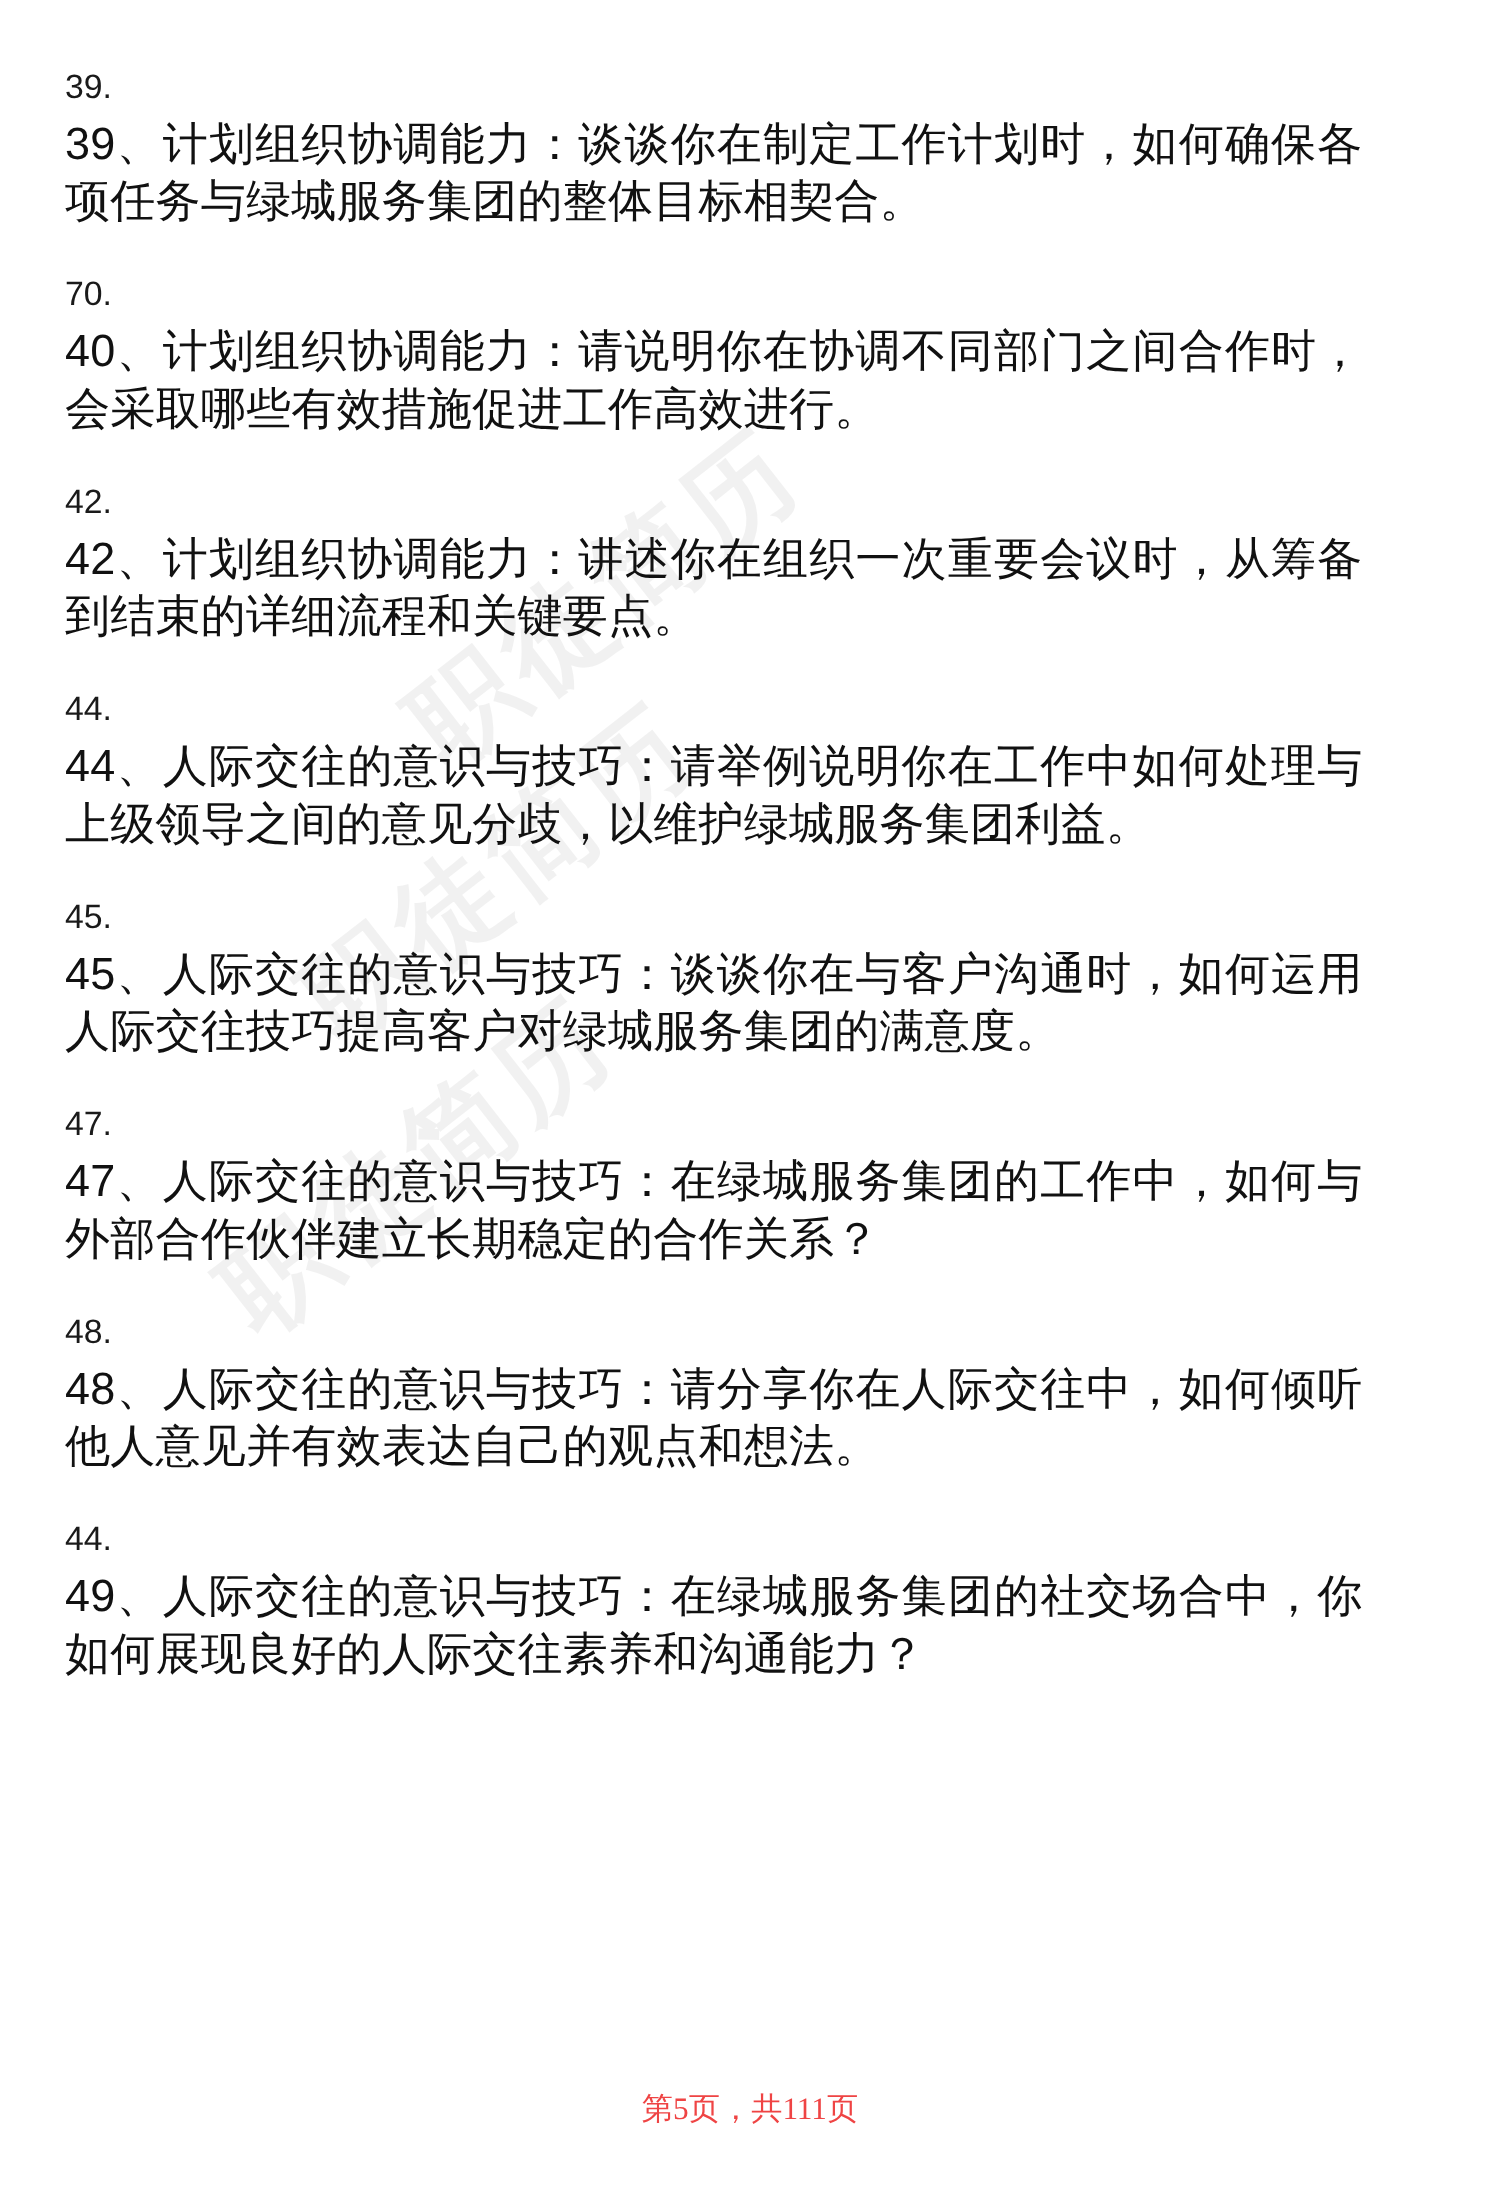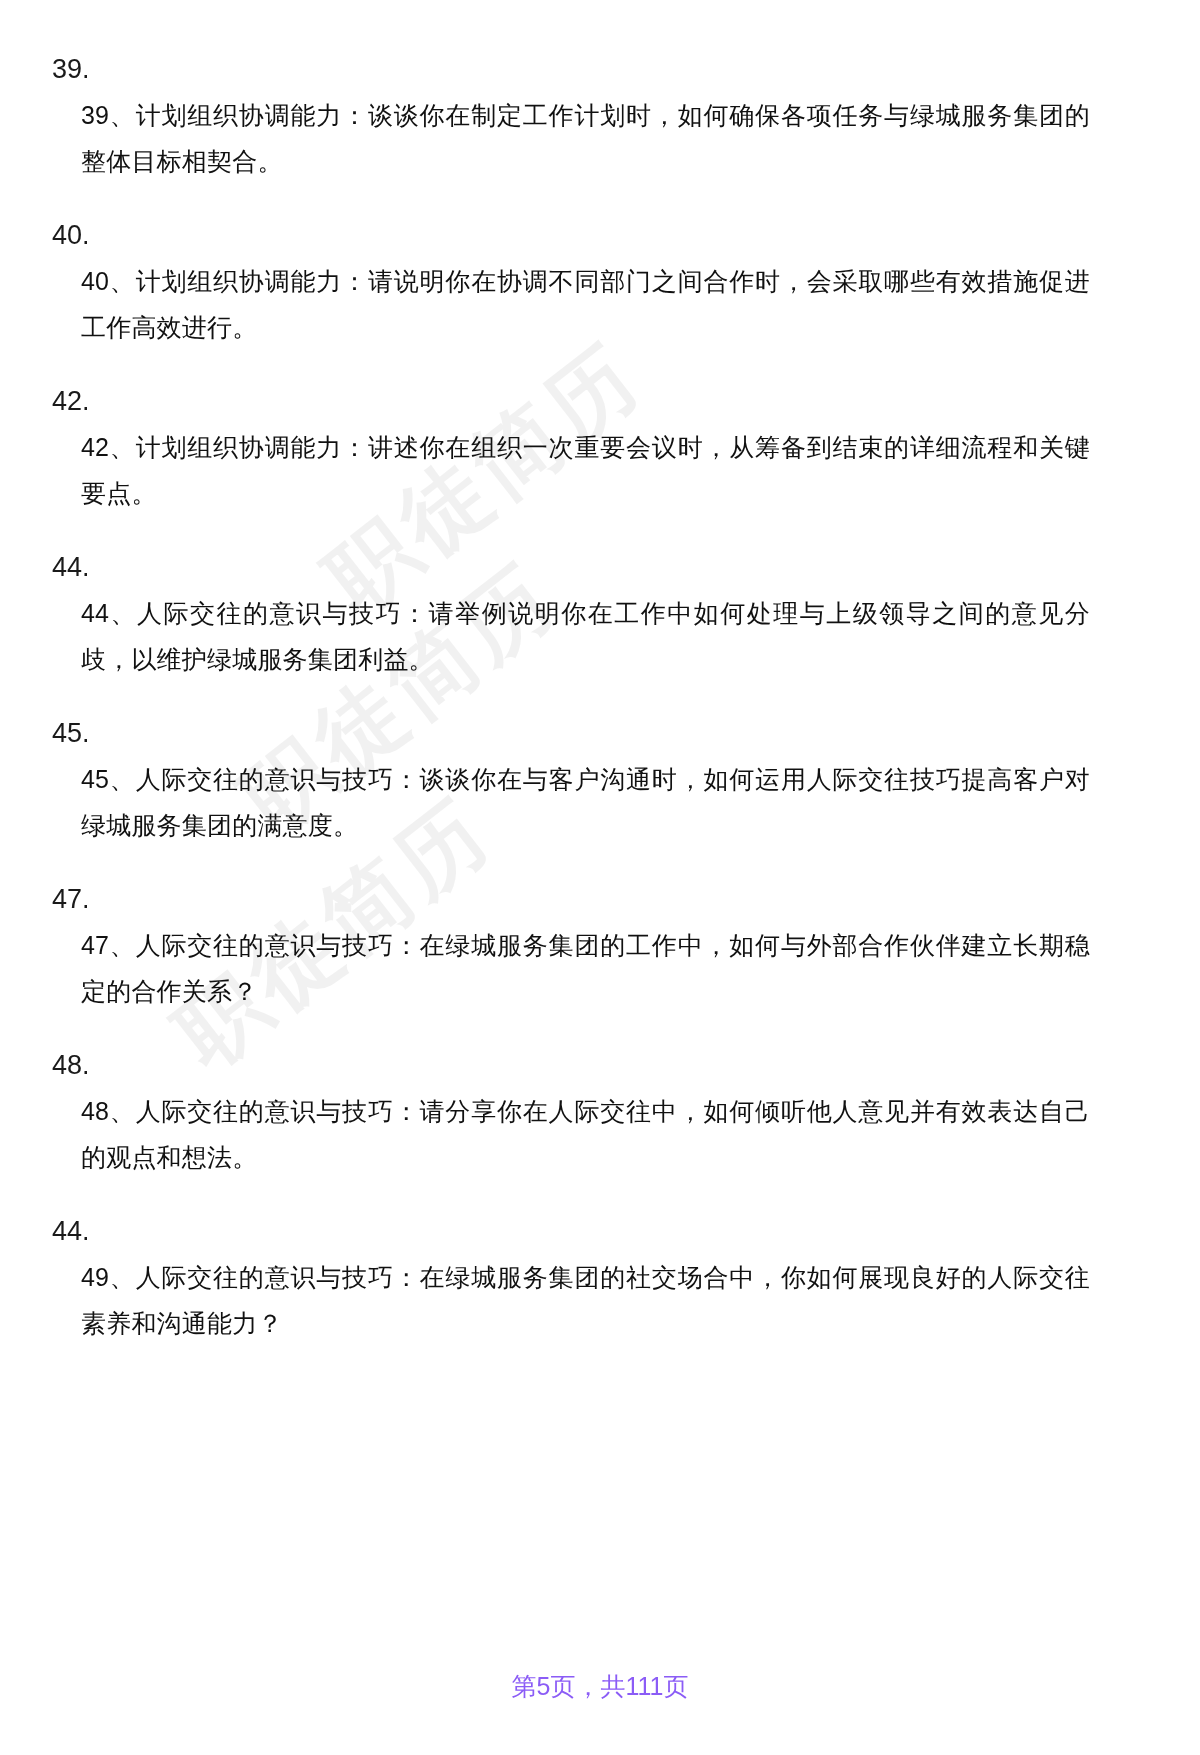--- a/index.html
+++ b/index.html
@@ -68,59 +68,58 @@
     flex: 0 0 auto;
     width: 66px;
     text-align: left;
     font-size: 27px;
     line-height: 46px;
     color: #1a1a1a;
     font-family: "Liberation Sans", sans-serif;
   }
   .qtext {
     flex: 1 1 auto;
-    font-size: 25px;
+    font-size: 36px;
     line-height: 46px;
     text-align: justify;
     text-justify: inter-ideograph;
     color: #111111;
     letter-spacing: 0.2px;
-    margin-left: 29px;
   }
 
   .footer {
     position: absolute;
     left: 0;
     right: 0;
     bottom: 52px;
     text-align: center;
     font-size: 25px;
-    color: #8b5cf6;
+    color: #ef4444;
     z-index: 1;
-    font-family: Liberation Sans, sans-serif;
+    font-family: Liberation Serif, serif;
   }
 </style>
 </head>
 <body>
 
 <div class="page">
 
   <div class="watermark">
     <span class="wm1">职徒简历</span>
     <span class="wm2">职徒简历</span>
     <span class="wm3">职徒简历</span>
   </div>
 
   <ol class="qlist">
     <li class="qitem">
       <span class="qnum">39.</span>
       <span class="qtext">39、计划组织协调能力：谈谈你在制定工作计划时，如何确保各项任务与绿城服务集团的整体目标相契合。</span>
     </li>
     <li class="qitem">
-      <span class="qnum">40.</span>
+      <span class="qnum">70.</span>
       <span class="qtext">40、计划组织协调能力：请说明你在协调不同部门之间合作时，会采取哪些有效措施促进工作高效进行。</span>
     </li>
     <li class="qitem">
       <span class="qnum">42.</span>
       <span class="qtext">42、计划组织协调能力：讲述你在组织一次重要会议时，从筹备到结束的详细流程和关键要点。</span>
     </li>
     <li class="qitem">
       <span class="qnum">44.</span>
       <span class="qtext">44、人际交往的意识与技巧：请举例说明你在工作中如何处理与上级领导之间的意见分歧，以维护绿城服务集团利益。</span>
     </li>

